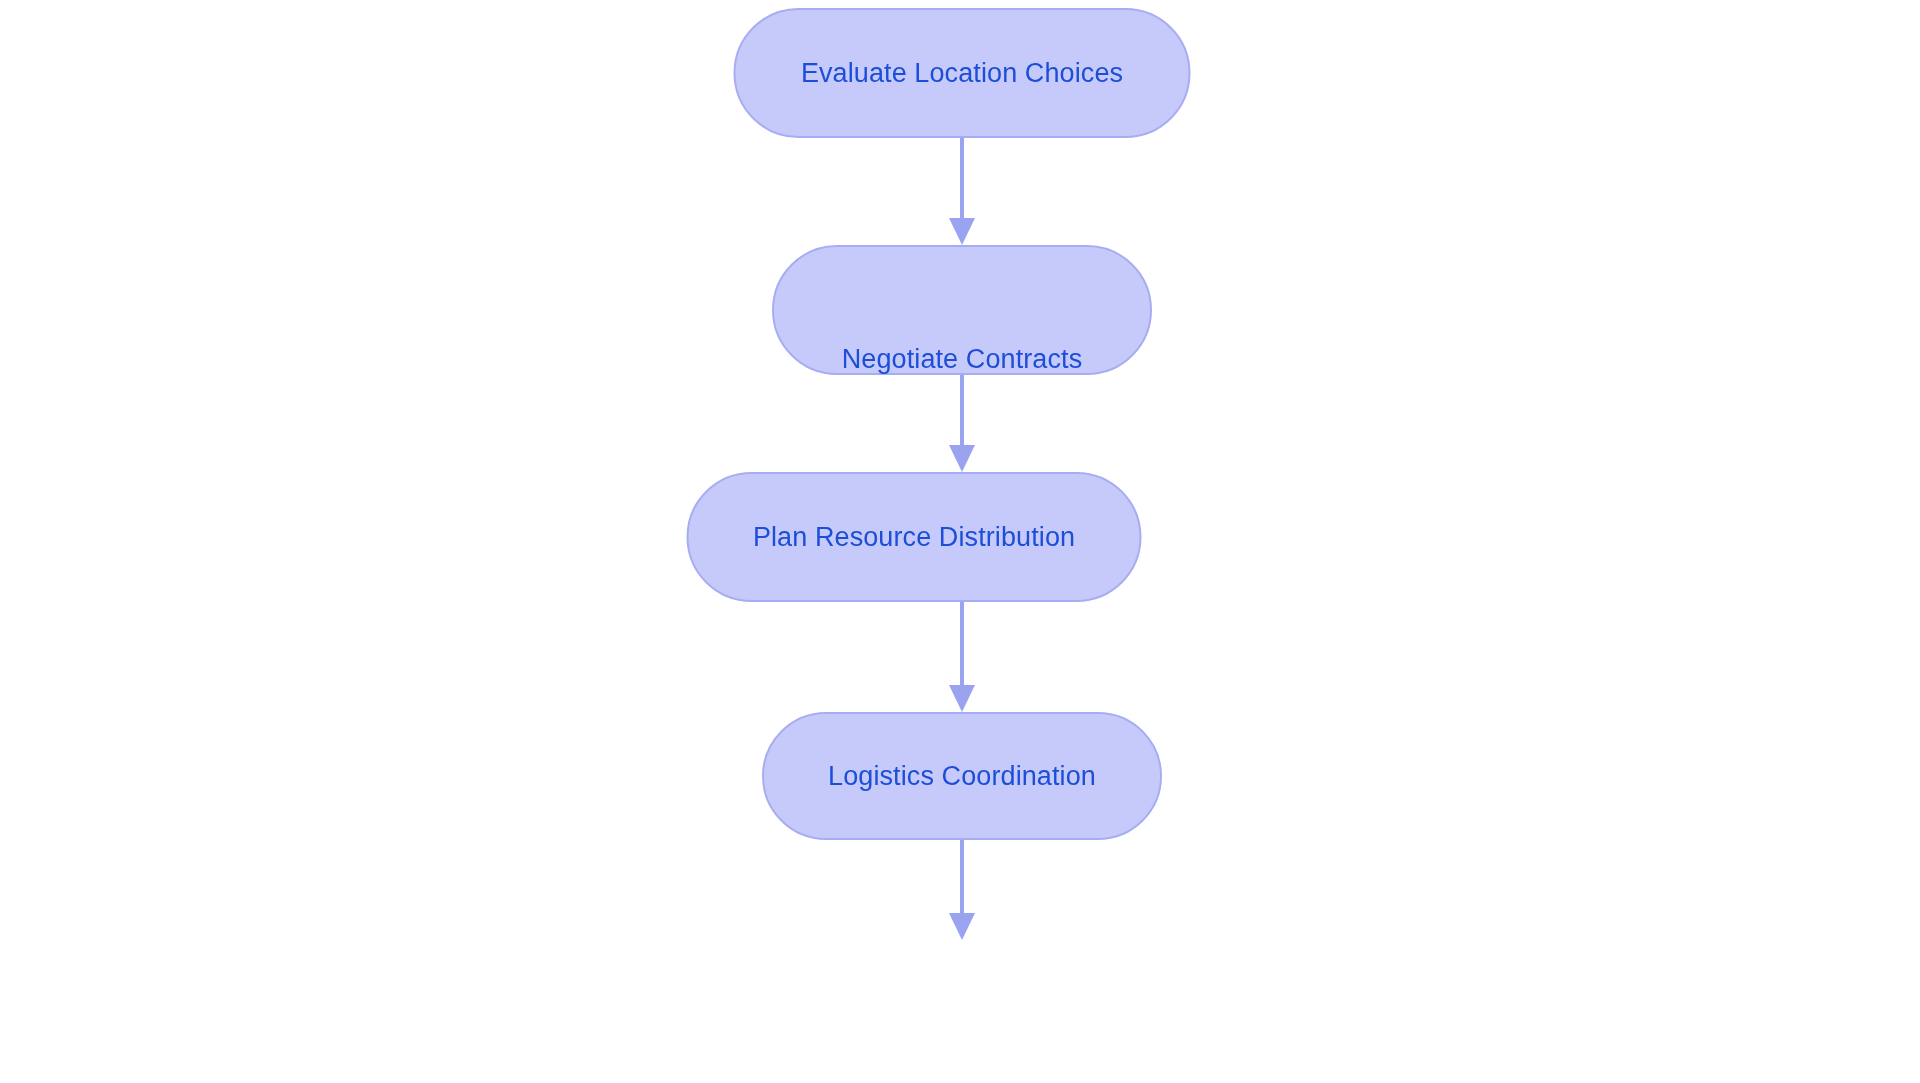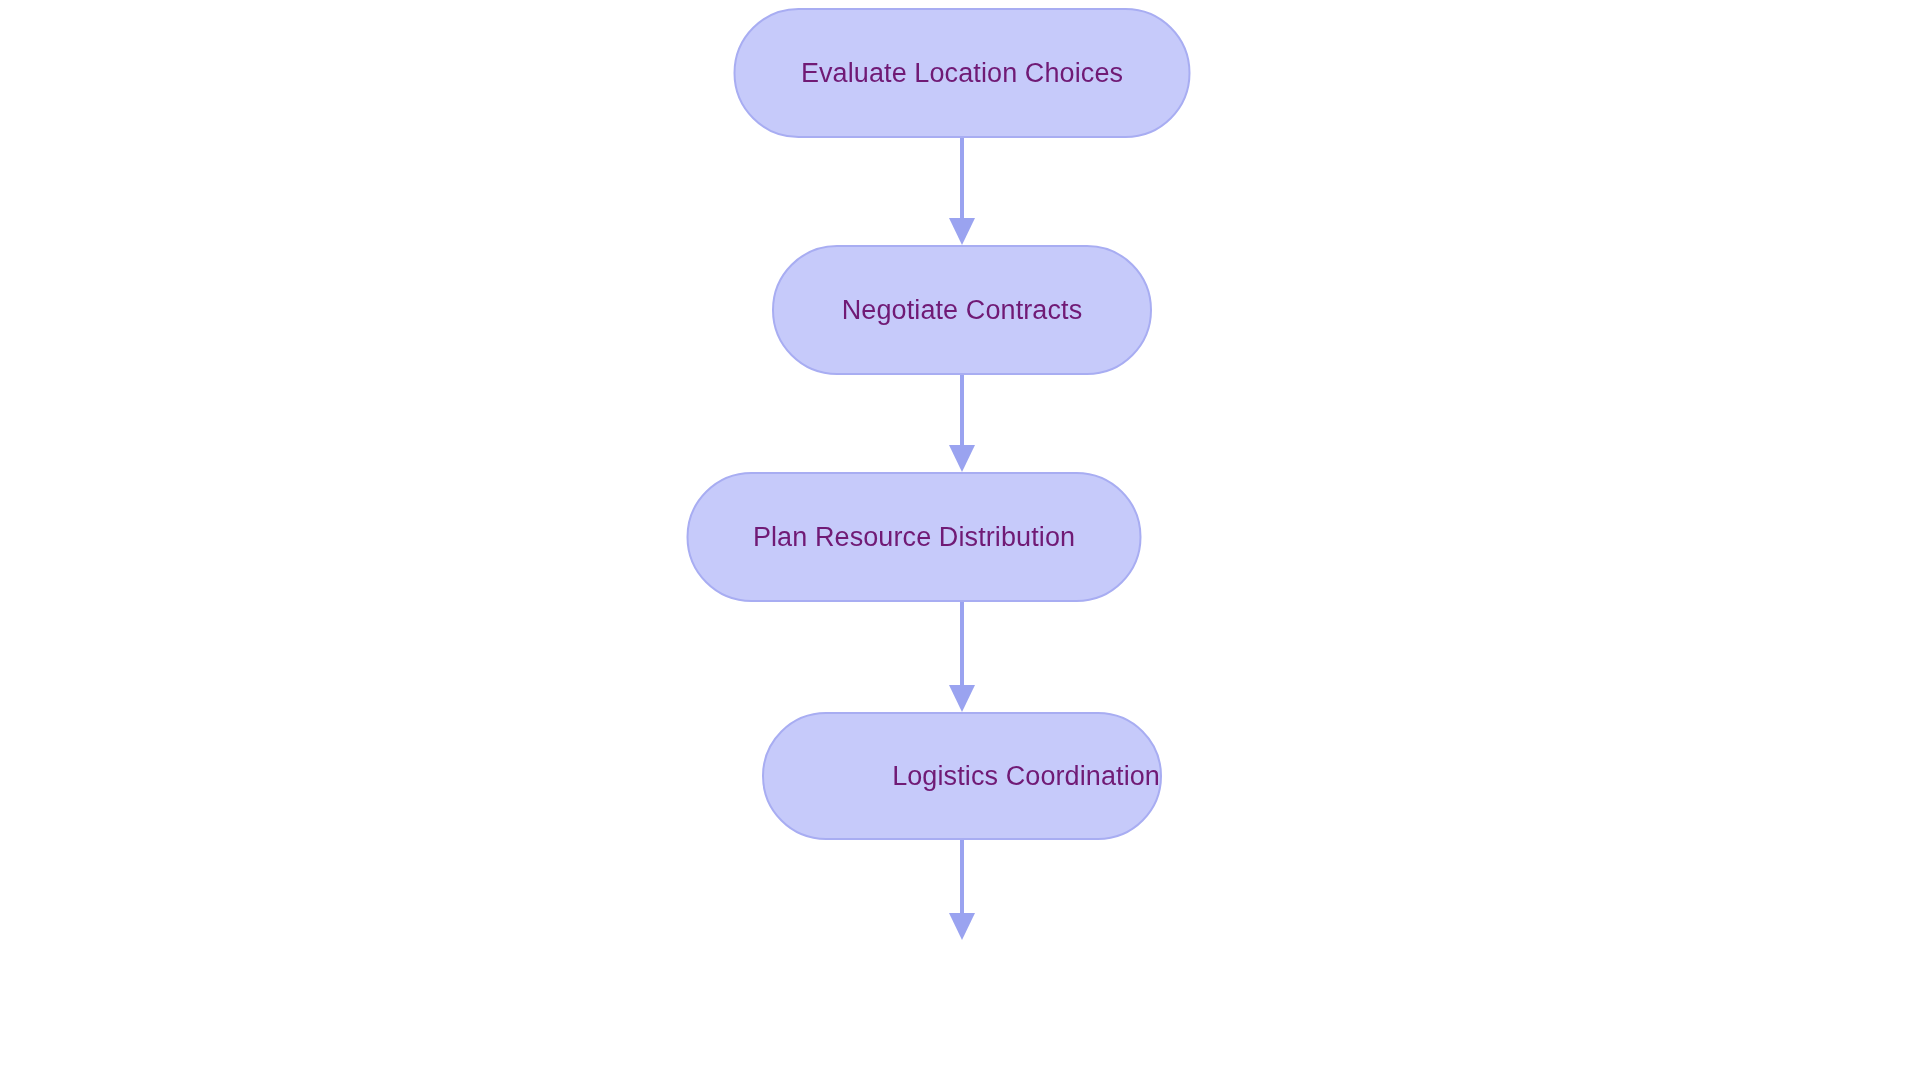--- a/index.html
+++ b/index.html
@@ -36,34 +36,34 @@
     display: flex;
     align-items: center;
     justify-content: center;
     background: #c6cafa;
     border: 2px solid #a8adf2;
     border-radius: 999px;
     transform: translateX(-50%);
   }
 
   .flow-node-label {
-    color: #701a75;
+    color: #1d4ed8;
     font-family: "Liberation Sans", sans-serif;
     font-size: 27px;
     font-weight: 400;
     letter-spacing: 0.1px;
     white-space: nowrap;
     line-height: 1;
     text-align: center;
   }
 
   .node-1 { left: 962px; top: 8px;   width: 457px; height: 130px; }
-  .node-2 { left: 962px; top: 245px; width: 380px; height: 130px; }
+  .node-2 { left: 962px; top: 245px; width: 380px; height: 130px; align-items: flex-end; }
   .node-3 { left: 914px; top: 472px; width: 455px; height: 130px; }
-  .node-4 { left: 962px; top: 712px; width: 400px; height: 128px; justify-content: flex-end; }
+  .node-4 { left: 962px; top: 712px; width: 400px; height: 128px; }
   .node-5 { left: 962px; top: 940px; width: 503px; height: 122px; }
 
   
   .flow-connector {
     position: absolute;
     transform: translateX(-50%);
     width: 40px;
   }
 
   .connector-line {

